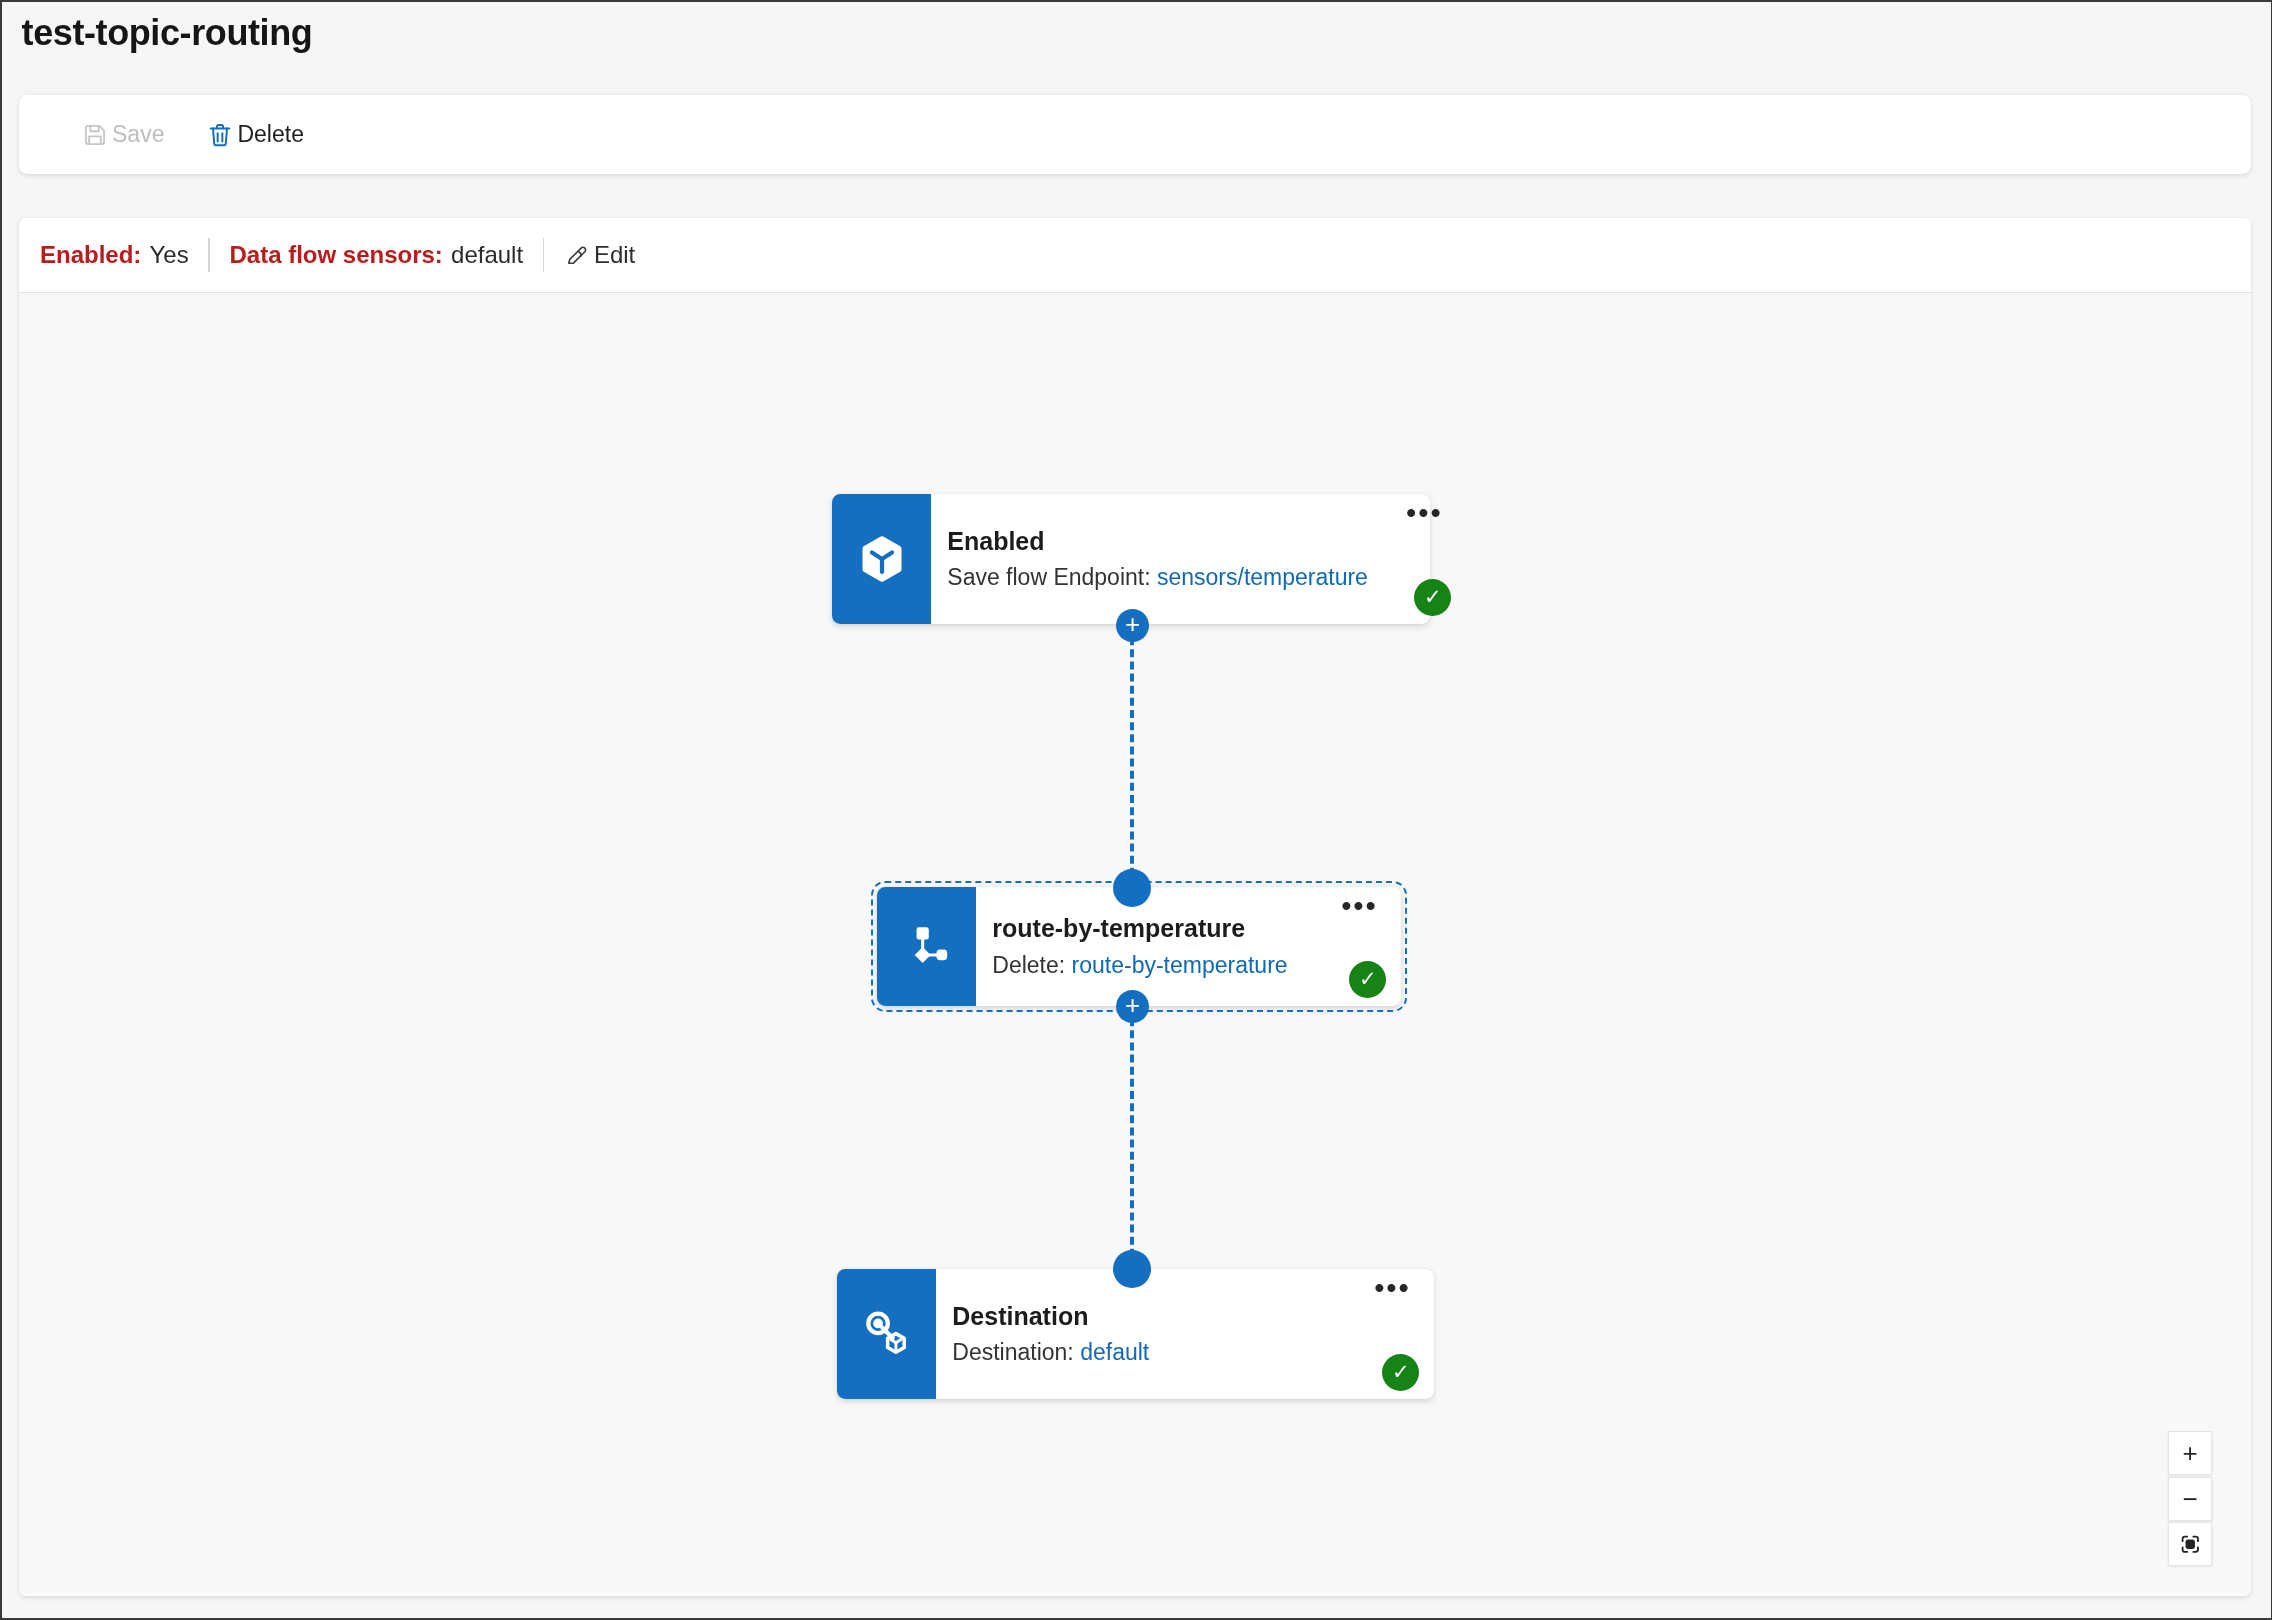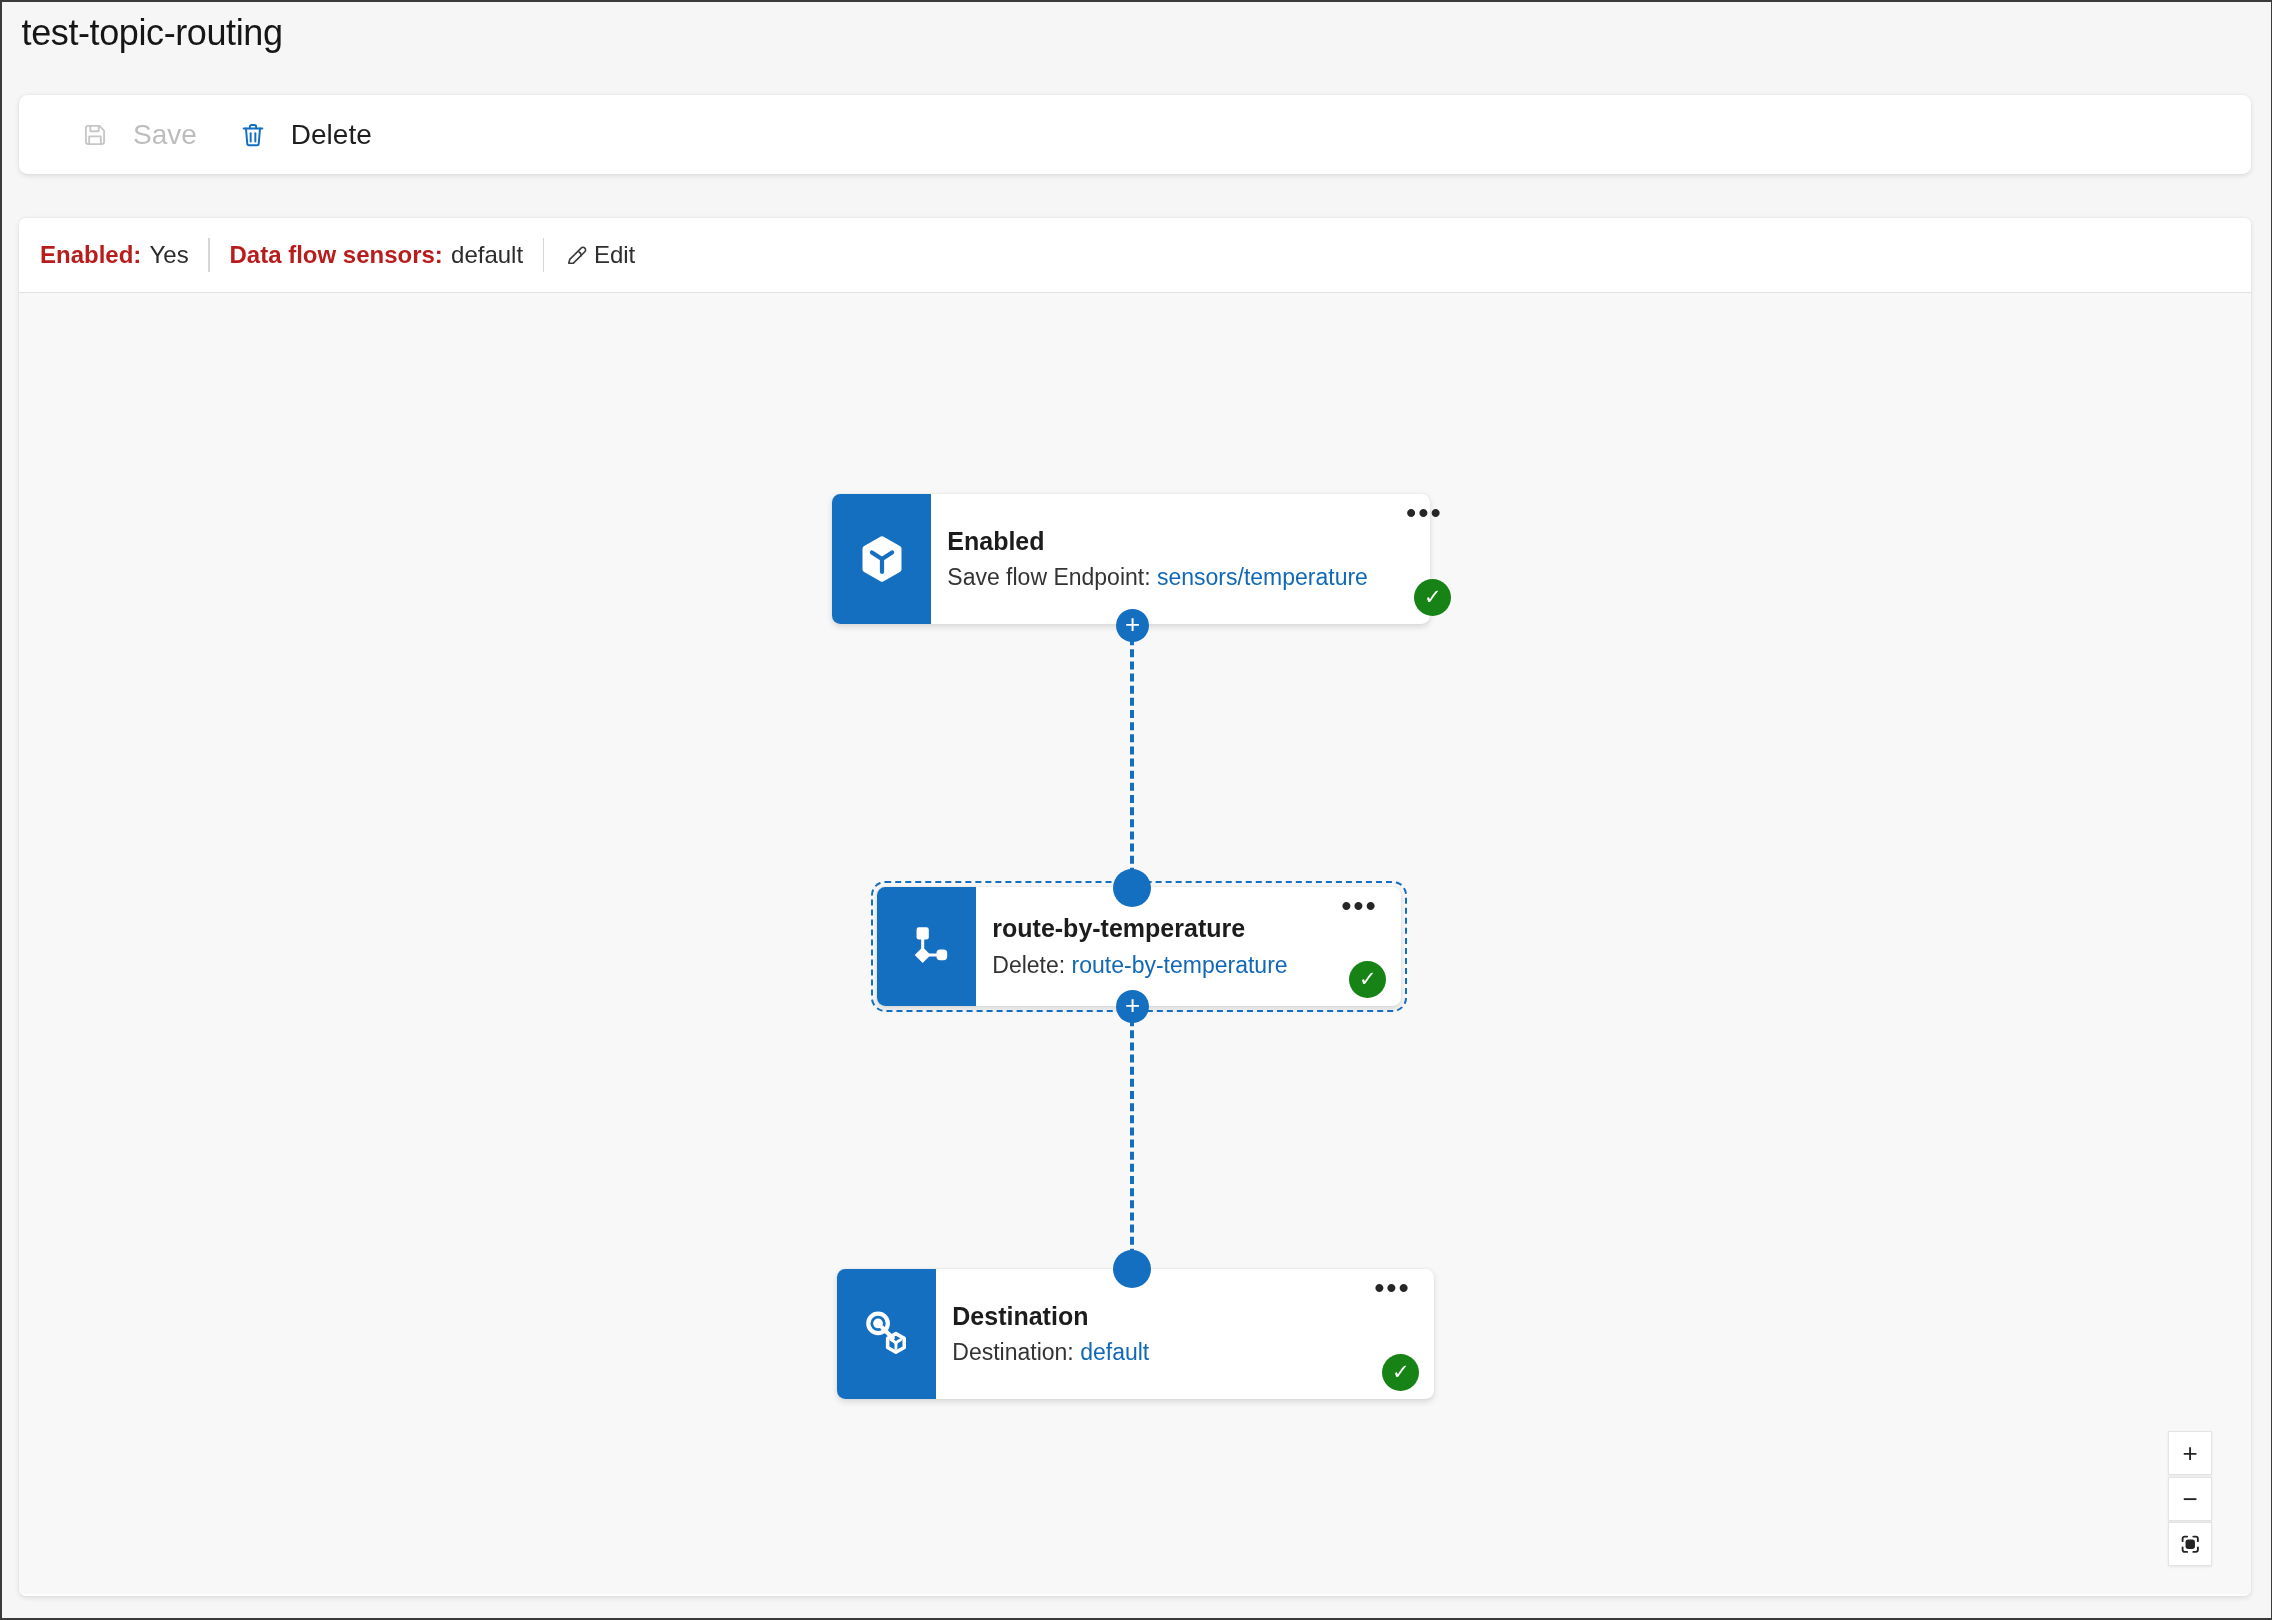--- a/index.html
+++ b/index.html
@@ -20,33 +20,33 @@
     background:var(--page-bg);
     color:var(--text-main);
   }
   .window{
     position:relative;width:2273px;height:1620px;
     border:2.4px solid #3a3a3a;background:var(--page-bg);
   }
   
   .page-title{
     position:absolute;left:19.6px;top:9.8px;
-    font-size:36px;font-weight:400;color:#161616;letter-spacing:-0.4px;
+    font-size:36px;font-weight:700;color:#161616;letter-spacing:-0.4px;
   }
   
   .toolbar{
     position:absolute;left:17px;top:93px;width:2232px;height:79px;
     background:#ffffff;border-radius:8.2px;
     box-shadow:0 1.6px 4.9px rgba(0,0,0,.10),0 0 1.6px rgba(0,0,0,.06);
     display:flex;align-items:center;gap:42px;padding-left:62px;
   }
   .tb-btn{
-    display:flex;align-items:center;gap:24px;
+    display:flex;align-items:center;gap:3px;
     background:transparent;border:none;cursor:pointer;
-    font-family:inherit;font-size:28px;color:var(--text-main);
+    font-family:inherit;font-size:23px;color:var(--text-main);
   }
   .tb-btn .lbl{line-height:1;}
   .tb-btn.disabled{cursor:default;}
   .tb-btn.disabled .lbl{color:var(--disabled);}
   
   .main-panel{
     position:absolute;left:17px;top:216px;width:2232px;height:1378px;
     background:#ffffff;border-radius:6.5px;
     box-shadow:0 1.6px 4.9px rgba(0,0,0,.10),0 0 1.6px rgba(0,0,0,.06);
     overflow:hidden;

